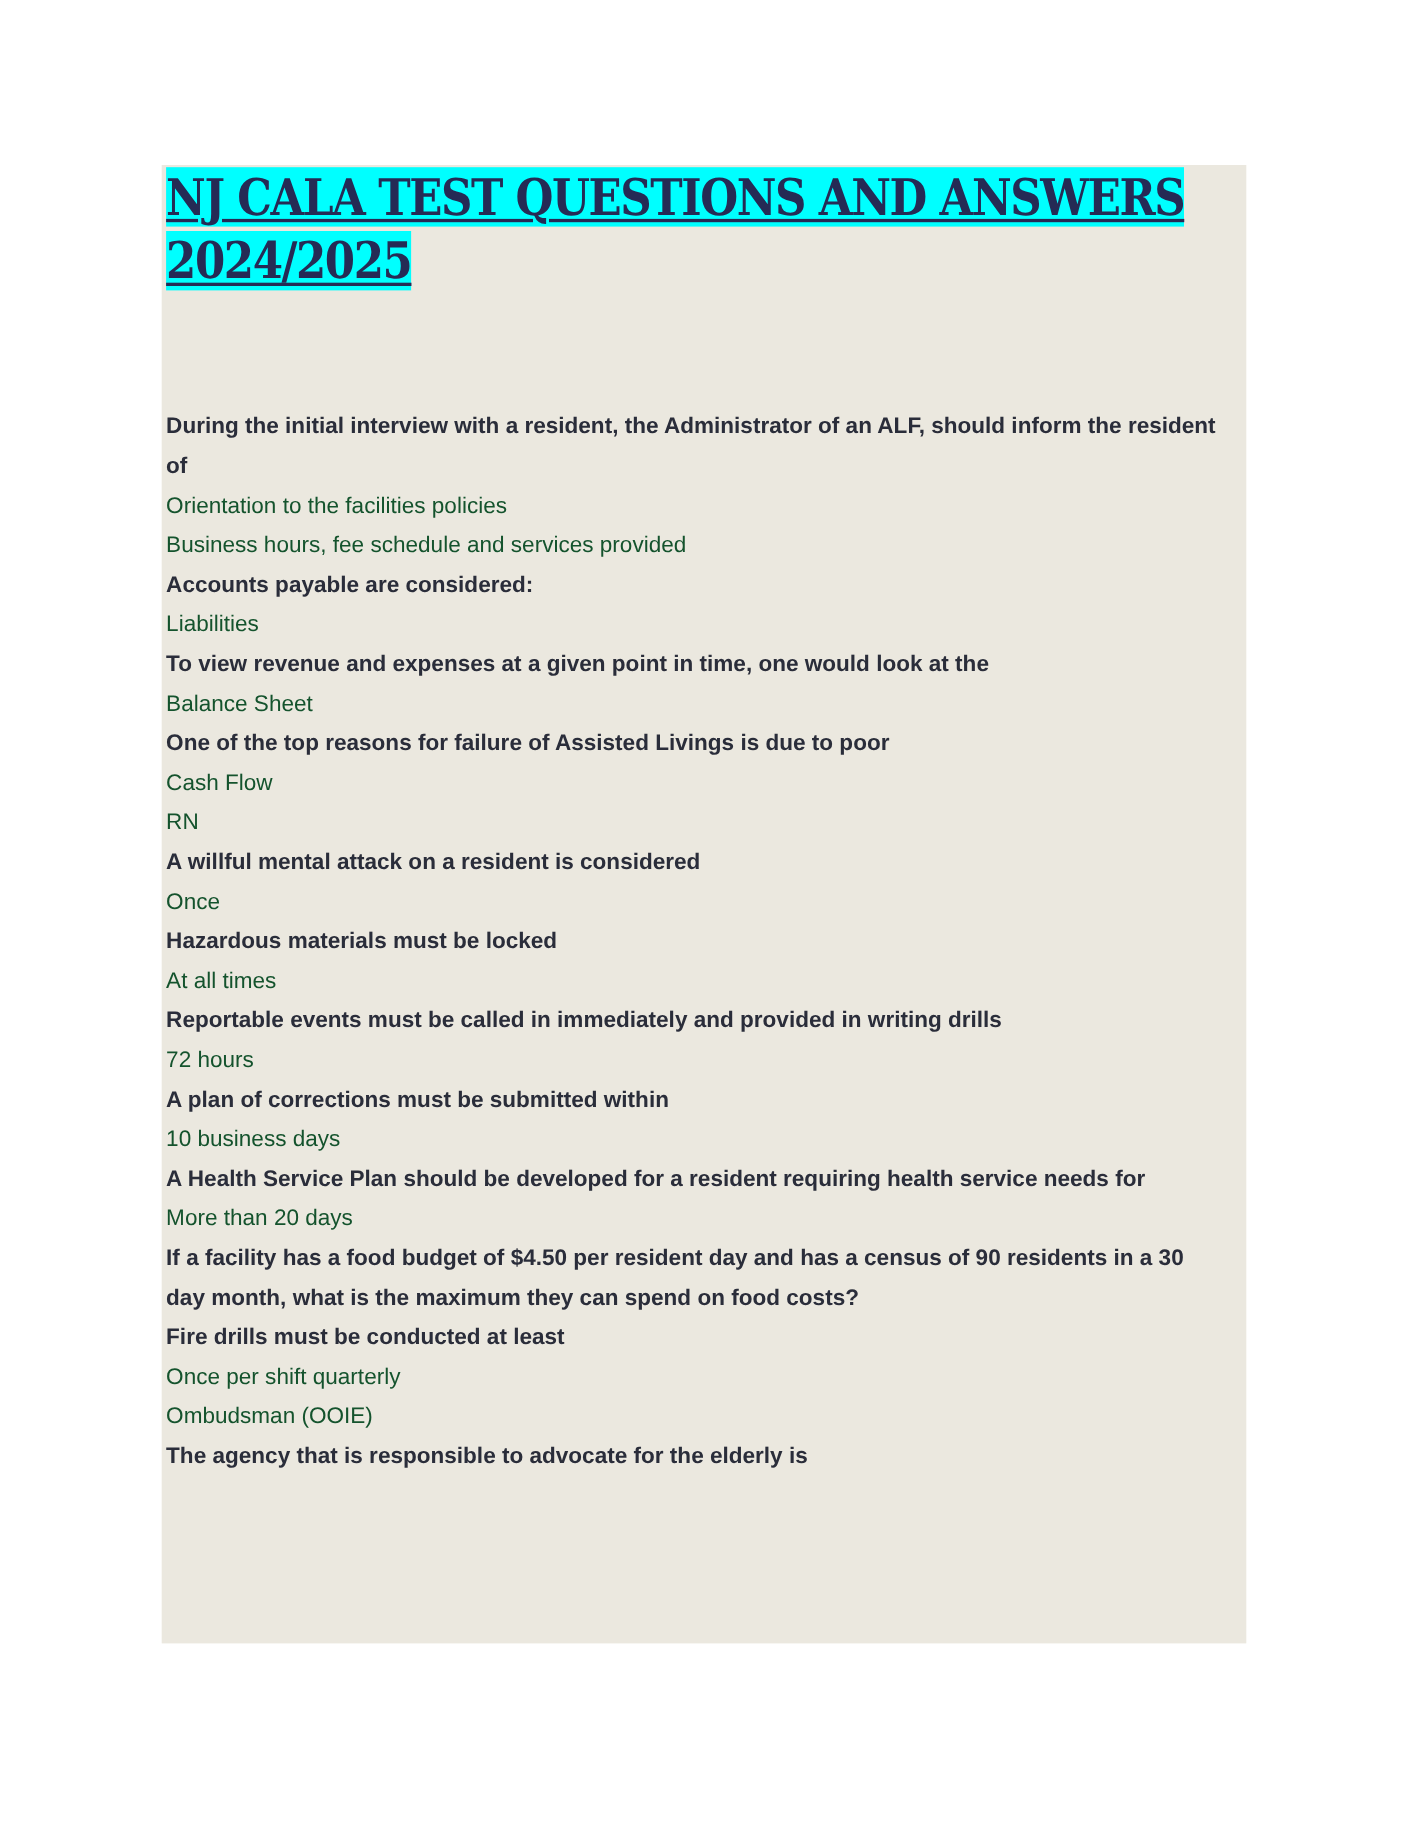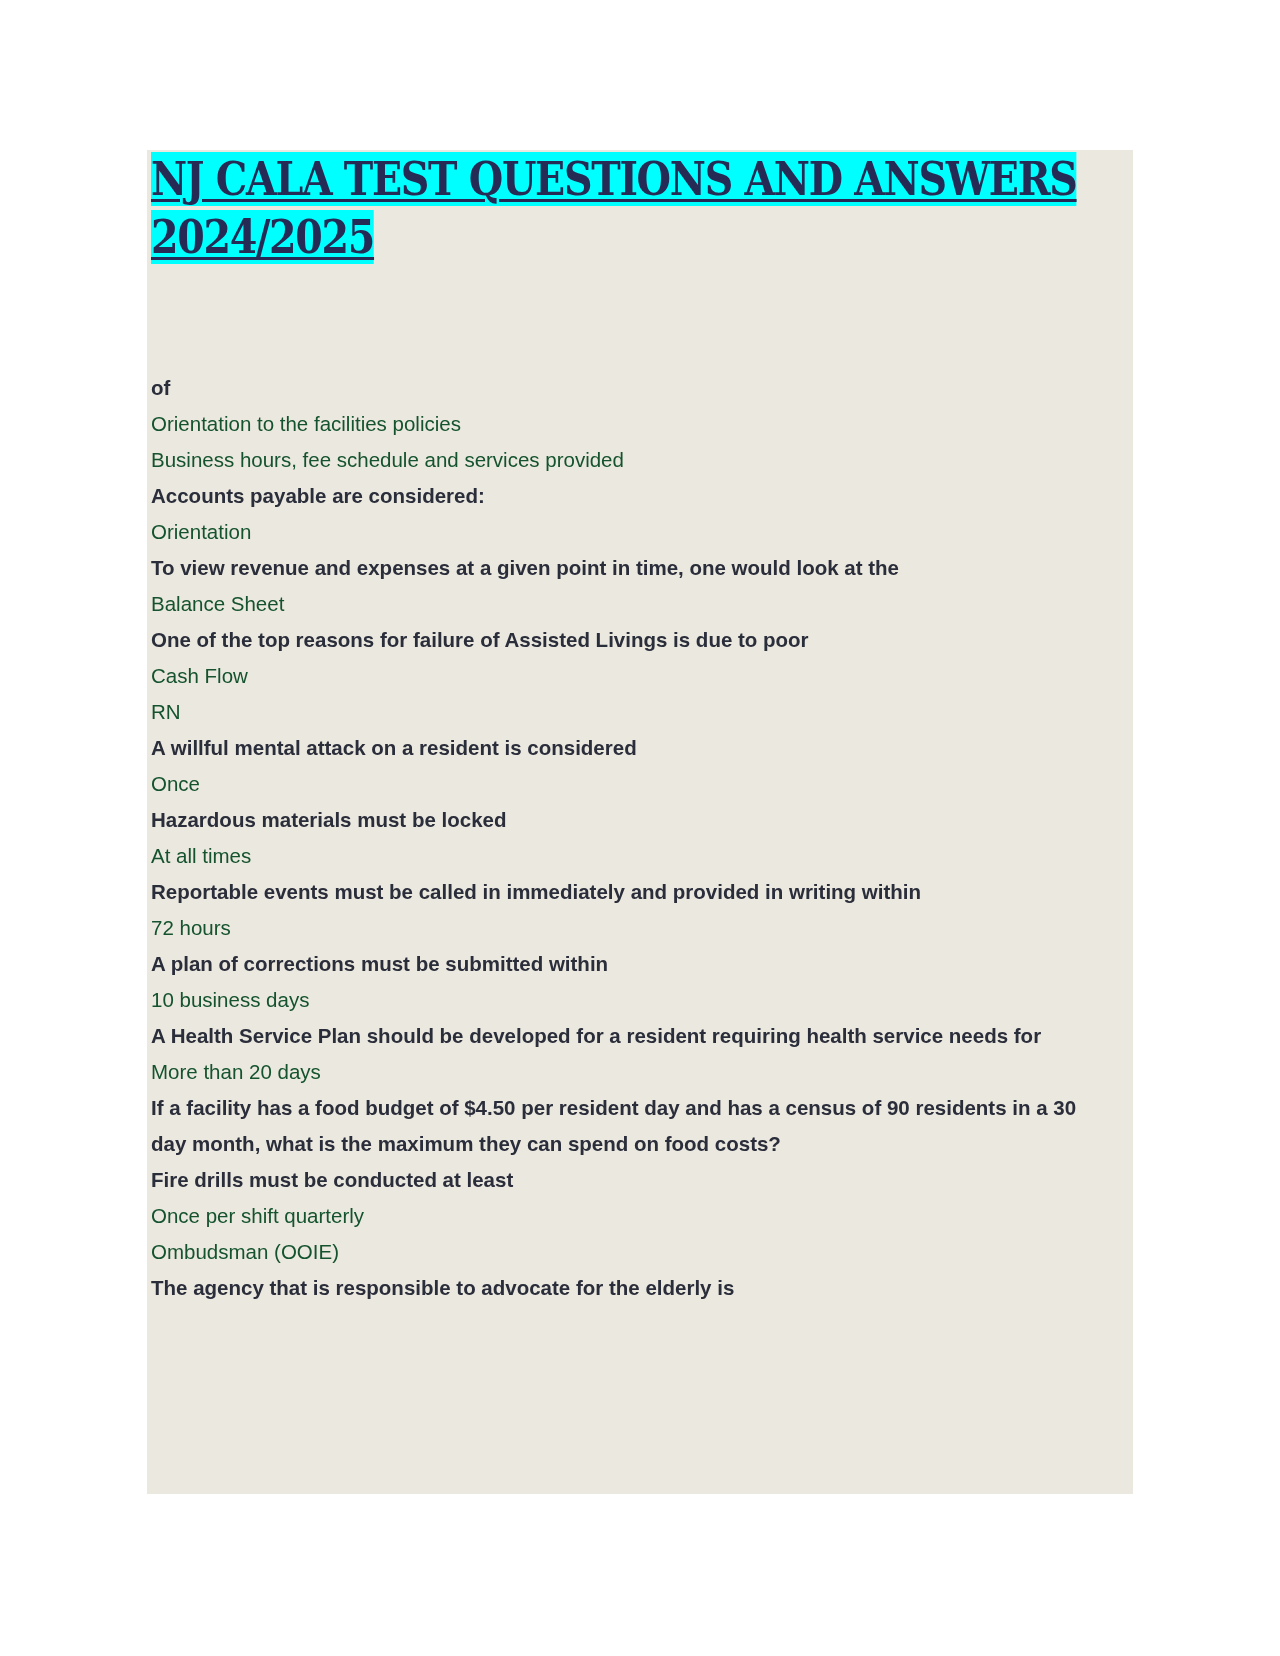--- a/index.html
+++ b/index.html
@@ -33,35 +33,36 @@
 <body>
 
 <div class="page-box"></div>
 
 <h1 class="title">
   <span>NJ CALA TEST QUESTIONS AND ANSWERS</span><br>
   <span>2024/2025</span>
 </h1>
 
 <div class="qa" id="qa">
+    <div class="line q">During the initial interview with a resident, the Administrator of an ALF, should inform the resident</div>
     <div class="line q">of</div>
     <div class="line a">Orientation to the facilities policies</div>
     <div class="line a">Business hours, fee schedule and services provided</div>
     <div class="line q">Accounts payable are considered:</div>
-    <div class="line a">Orientation</div>
+    <div class="line a">Liabilities</div>
     <div class="line q">To view revenue and expenses at a given point in time, one would look at the</div>
     <div class="line a">Balance Sheet</div>
     <div class="line q">One of the top reasons for failure of Assisted Livings is due to poor</div>
     <div class="line a">Cash Flow</div>
     <div class="line a">RN</div>
     <div class="line q">A willful mental attack on a resident is considered</div>
     <div class="line a">Once</div>
     <div class="line q">Hazardous materials must be locked</div>
     <div class="line a">At all times</div>
-    <div class="line q">Reportable events must be called in immediately and provided in writing within</div>
+    <div class="line q">Reportable events must be called in immediately and provided in writing drills</div>
     <div class="line a">72 hours</div>
     <div class="line q">A plan of corrections must be submitted within</div>
     <div class="line a">10 business days</div>
     <div class="line q">A Health Service Plan should be developed for a resident requiring health service needs for</div>
     <div class="line a">More than 20 days</div>
     <div class="line q">If a facility has a food budget of $4.50 per resident day and has a census of 90 residents in a 30</div>
     <div class="line q">day month, what is the maximum they can spend on food costs?</div>
     <div class="line q">Fire drills must be conducted at least</div>
     <div class="line a">Once per shift quarterly</div>
     <div class="line a">Ombudsman (OOIE)</div>

